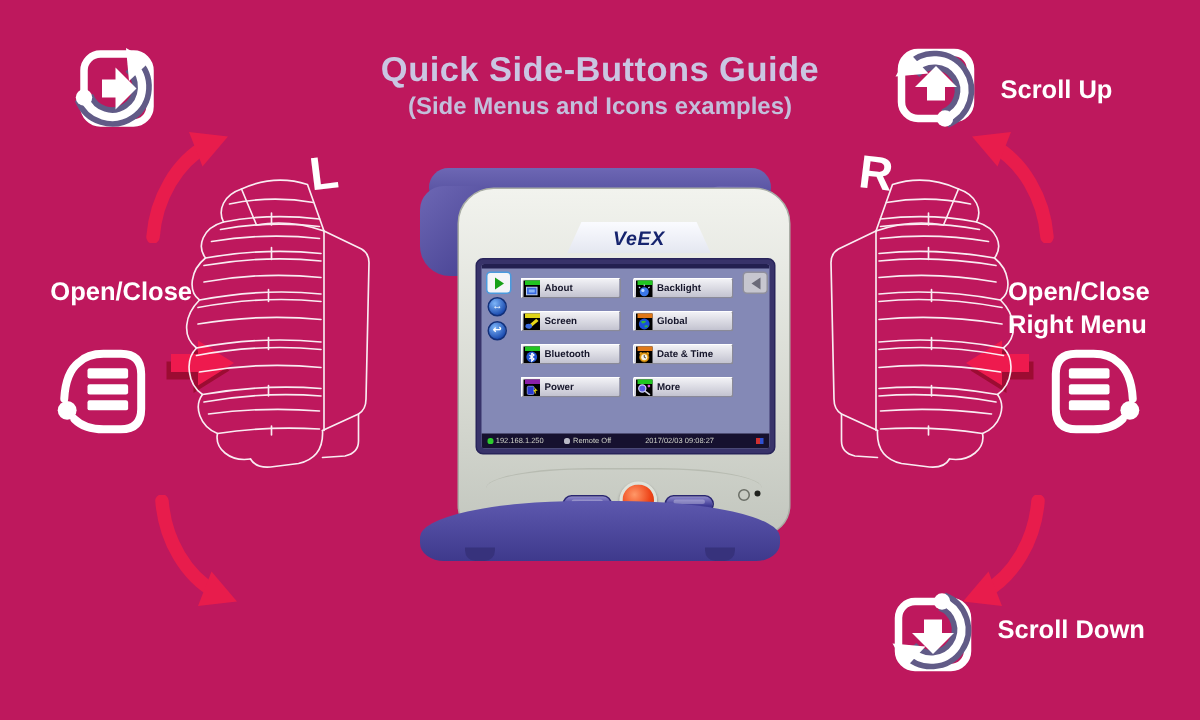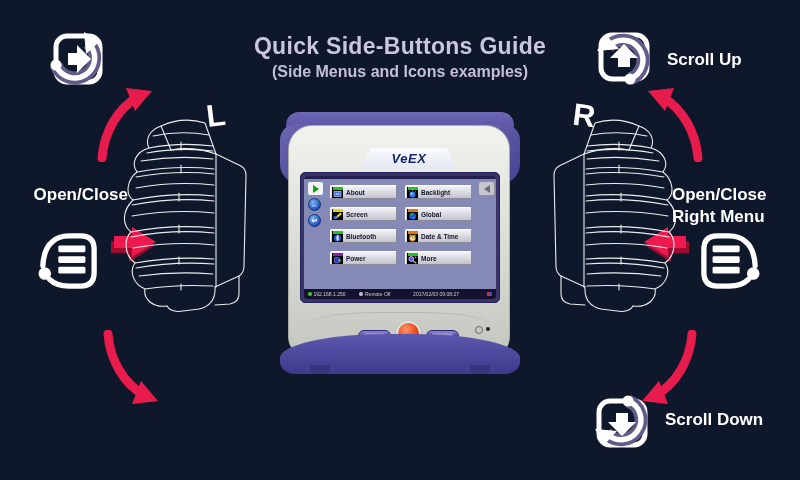--- a/index.html
+++ b/index.html
@@ -1,16 +1,16 @@
 <!DOCTYPE html>
 <html><head>
 <meta charset="utf-8">
 <style>
   html,body{margin:0;padding:0;background:#46416b;}
-  .stage{position:relative;width:800px;height:480px;background:#0f172a;overflow:hidden;
+  .stage{position:relative;width:800px;height:480px;background:#be185d;overflow:hidden;
          font-family:"Liberation Sans",sans-serif;}
 
   
   .hdr{position:absolute;left:0;top:33px;width:100%;text-align:center;color:#cac6e2;}
   .hdr .t1{font-size:23px;font-weight:bold;letter-spacing:.3px;}
   .hdr .t2{font-size:16px;font-weight:bold;margin-top:3px;color:#c3bfdb;}
 
   
   .callout{position:absolute;display:flex;align-items:center;gap:11px;}
   .callout .lbl{font-size:17px;font-weight:bold;color:#fff;white-space:nowrap;}
@@ -46,21 +46,21 @@
                 font-size:31px;font-weight:bold;color:#fff;}
   .wl-l{left:196px;transform:rotate(-7deg);}
   .wl-r{left:564px;transform:rotate(7deg);}
 
   
   .device{position:absolute;left:280px;top:112px;width:240px;height:264px;}
   .d-top{position:absolute;left:6px;top:0;width:228px;height:26px;background:linear-gradient(#6d67b4,#4d4898);border-radius:13px;}
   .d-ear{position:absolute;top:12px;width:48px;height:60px;background:linear-gradient(135deg,#6d67b4,#443f90);}
   .d-ear-l{left:0;border-radius:16px 8px 6px 20px;}
   .d-ear-r{right:0;border-radius:8px 16px 20px 6px;}
-  .d-face{position:absolute;left:8px;top:13px;width:220px;height:230px;
+  .d-face{position:absolute;left:25px;top:13px;width:220px;height:230px;
           background:linear-gradient(#f2f3ee,#d2d5cd 70%,#c2c6be);
           border:1px solid #a9ada5;border-radius:24px 24px 20px 20px;}
   .d-logo-plate{position:absolute;left:72px;top:22px;width:96px;height:21px;background:linear-gradient(#fafbff,#e4e7f0);
           clip-path:polygon(10% 0,90% 0,100% 100%,0 100%);display:flex;align-items:center;justify-content:center;}
   .d-logo{font-size:13px;font-weight:bold;font-style:italic;color:#16246e;letter-spacing:.5px;}
   .d-bezel{position:absolute;left:11px;top:46px;width:198px;height:129px;background:#38336a;
            border:1px solid #28245a;border-radius:5px;}
   .d-screen{position:absolute;left:3px;top:3px;width:192px;height:123px;background:#8489b6;border-radius:2px;overflow:hidden;}
   .s-topbar{position:absolute;left:0;top:0;width:100%;height:3px;background:#232050;}
   

